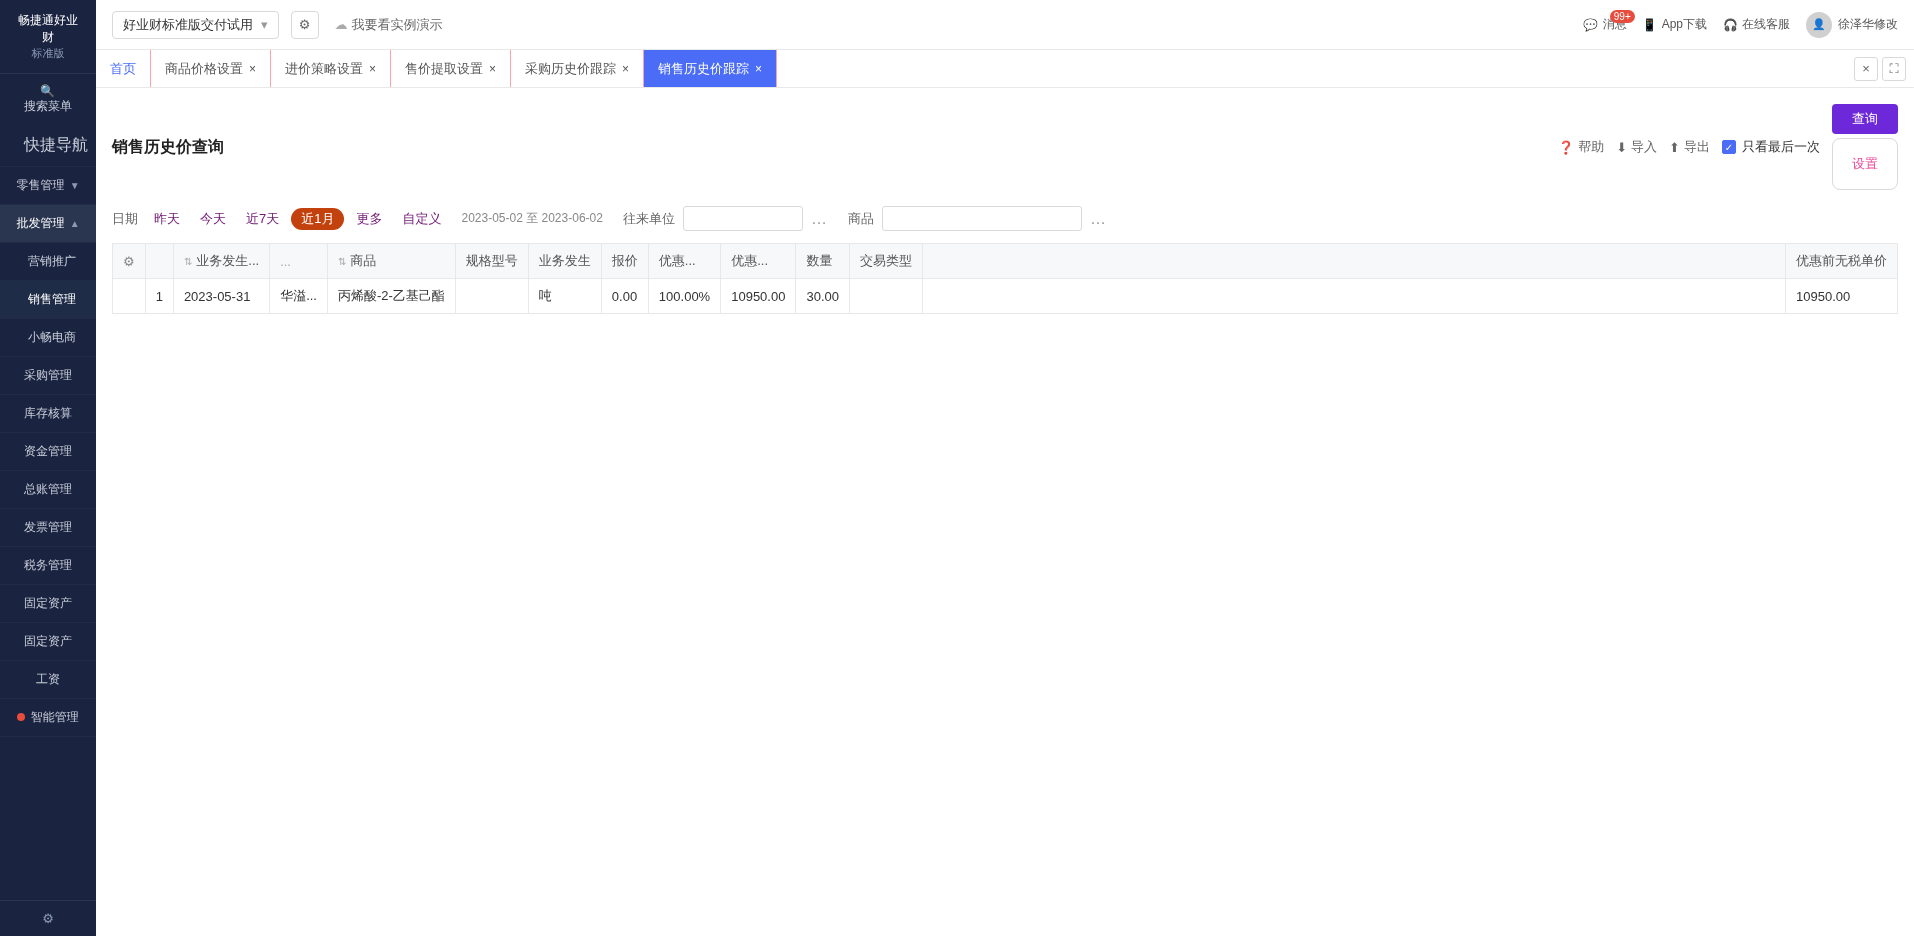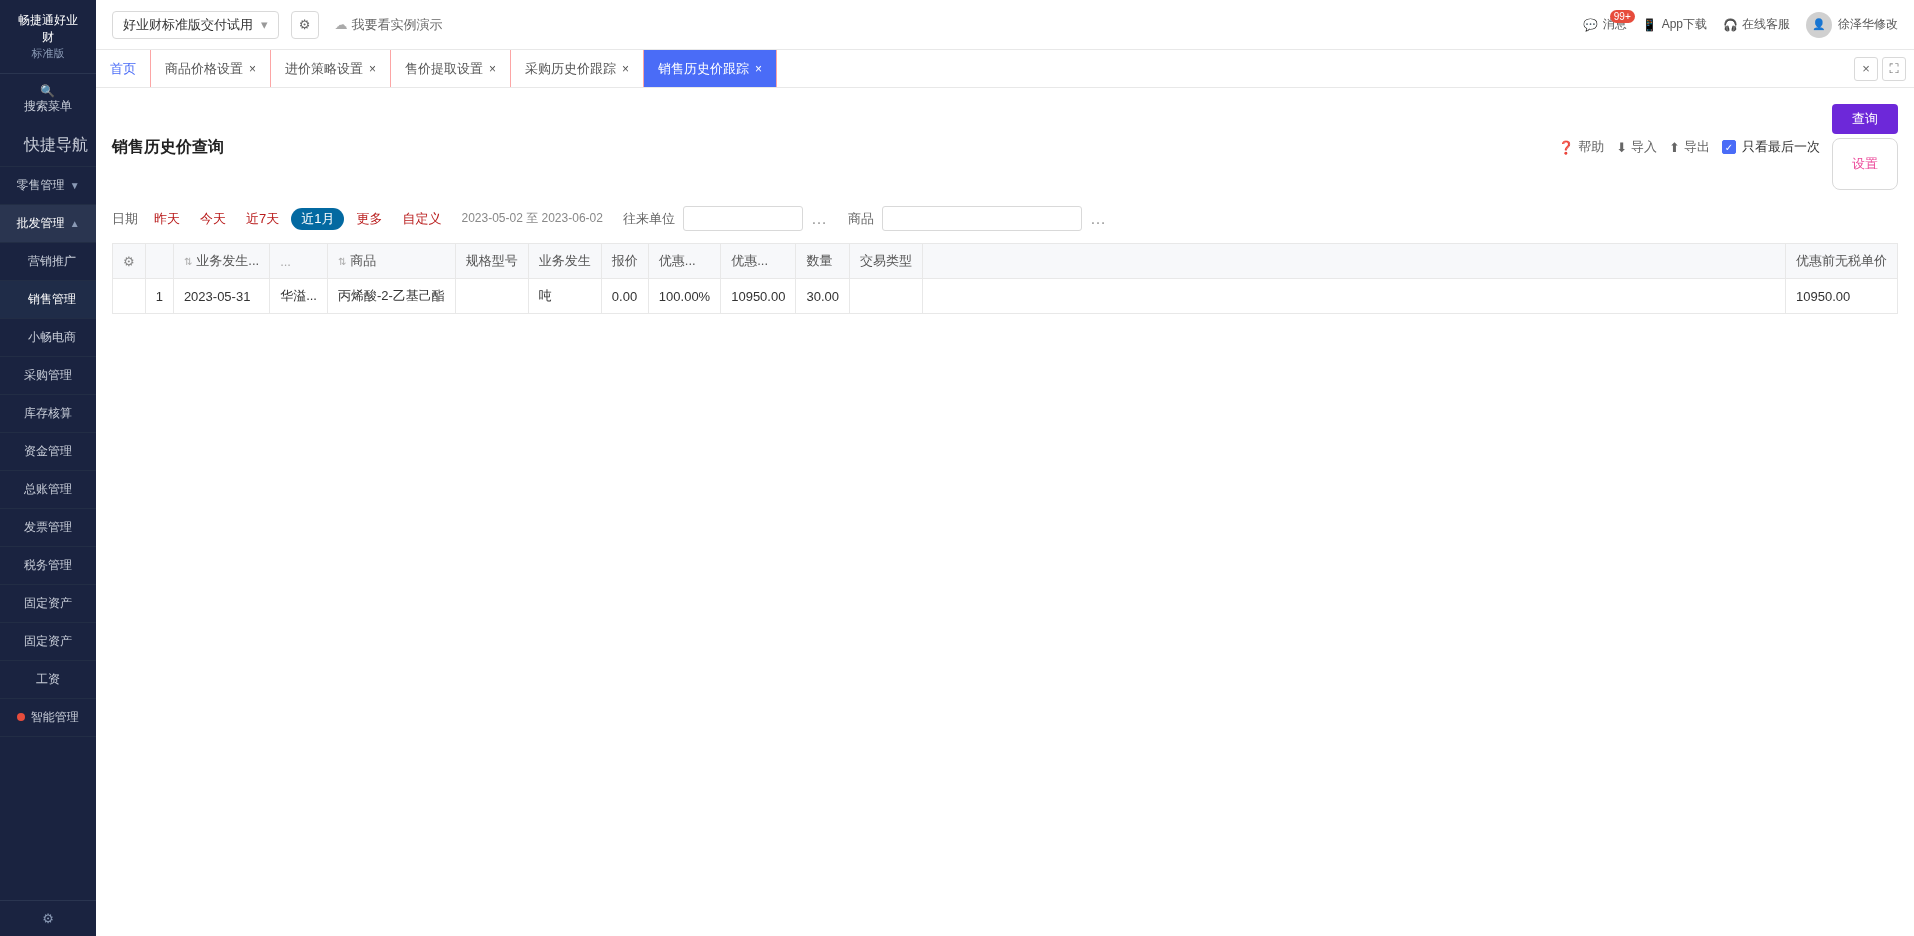--- a/index.html
+++ b/index.html
@@ -186,23 +186,23 @@
     .checkbox-box { width: 14px; height: 14px; border: 1px solid #4a6cf7; background: #4a6cf7; display: flex; align-items: center; justify-content: center; color: #fff; font-size: 10px; border-radius: 2px; }
 
     
     .filter-row {
       display: flex; align-items: center; gap: 20px; margin-bottom: 12px; flex-wrap: wrap;
     }
     .filter-group { display: flex; align-items: center; gap: 8px; }
     .filter-label { color: #666; font-size: 13px; }
     .date-btns { display: flex; gap: 4px; }
     .date-btn {
-      padding: 2px 8px; border-radius: 3px; cursor: pointer; font-size: 13px; color: #b91c1c; background: transparent;
-    }
-    .date-btn.active { background: #0369a1; color: #fff; border-radius: 12px; padding: 2px 10px; }
+      padding: 2px 8px; border-radius: 3px; cursor: pointer; font-size: 13px; color: #701a75; background: transparent;
+    }
+    .date-btn.active { background: #c2410c; color: #fff; border-radius: 12px; padding: 2px 10px; }
     .date-range { font-size: 12px; color: #888; margin-left: 4px; }
 
     .filter-input-group {
       display: flex; align-items: center; gap: 8px;
     }
     .filter-input {
       border: 1px solid #d9d9d9; border-radius: 3px; padding: 4px 8px; font-size: 13px; color: #333; width: 120px; outline: none;
     }
     .filter-more-dots { color: #999; cursor: pointer; font-size: 16px; letter-spacing: 1px; }
 

